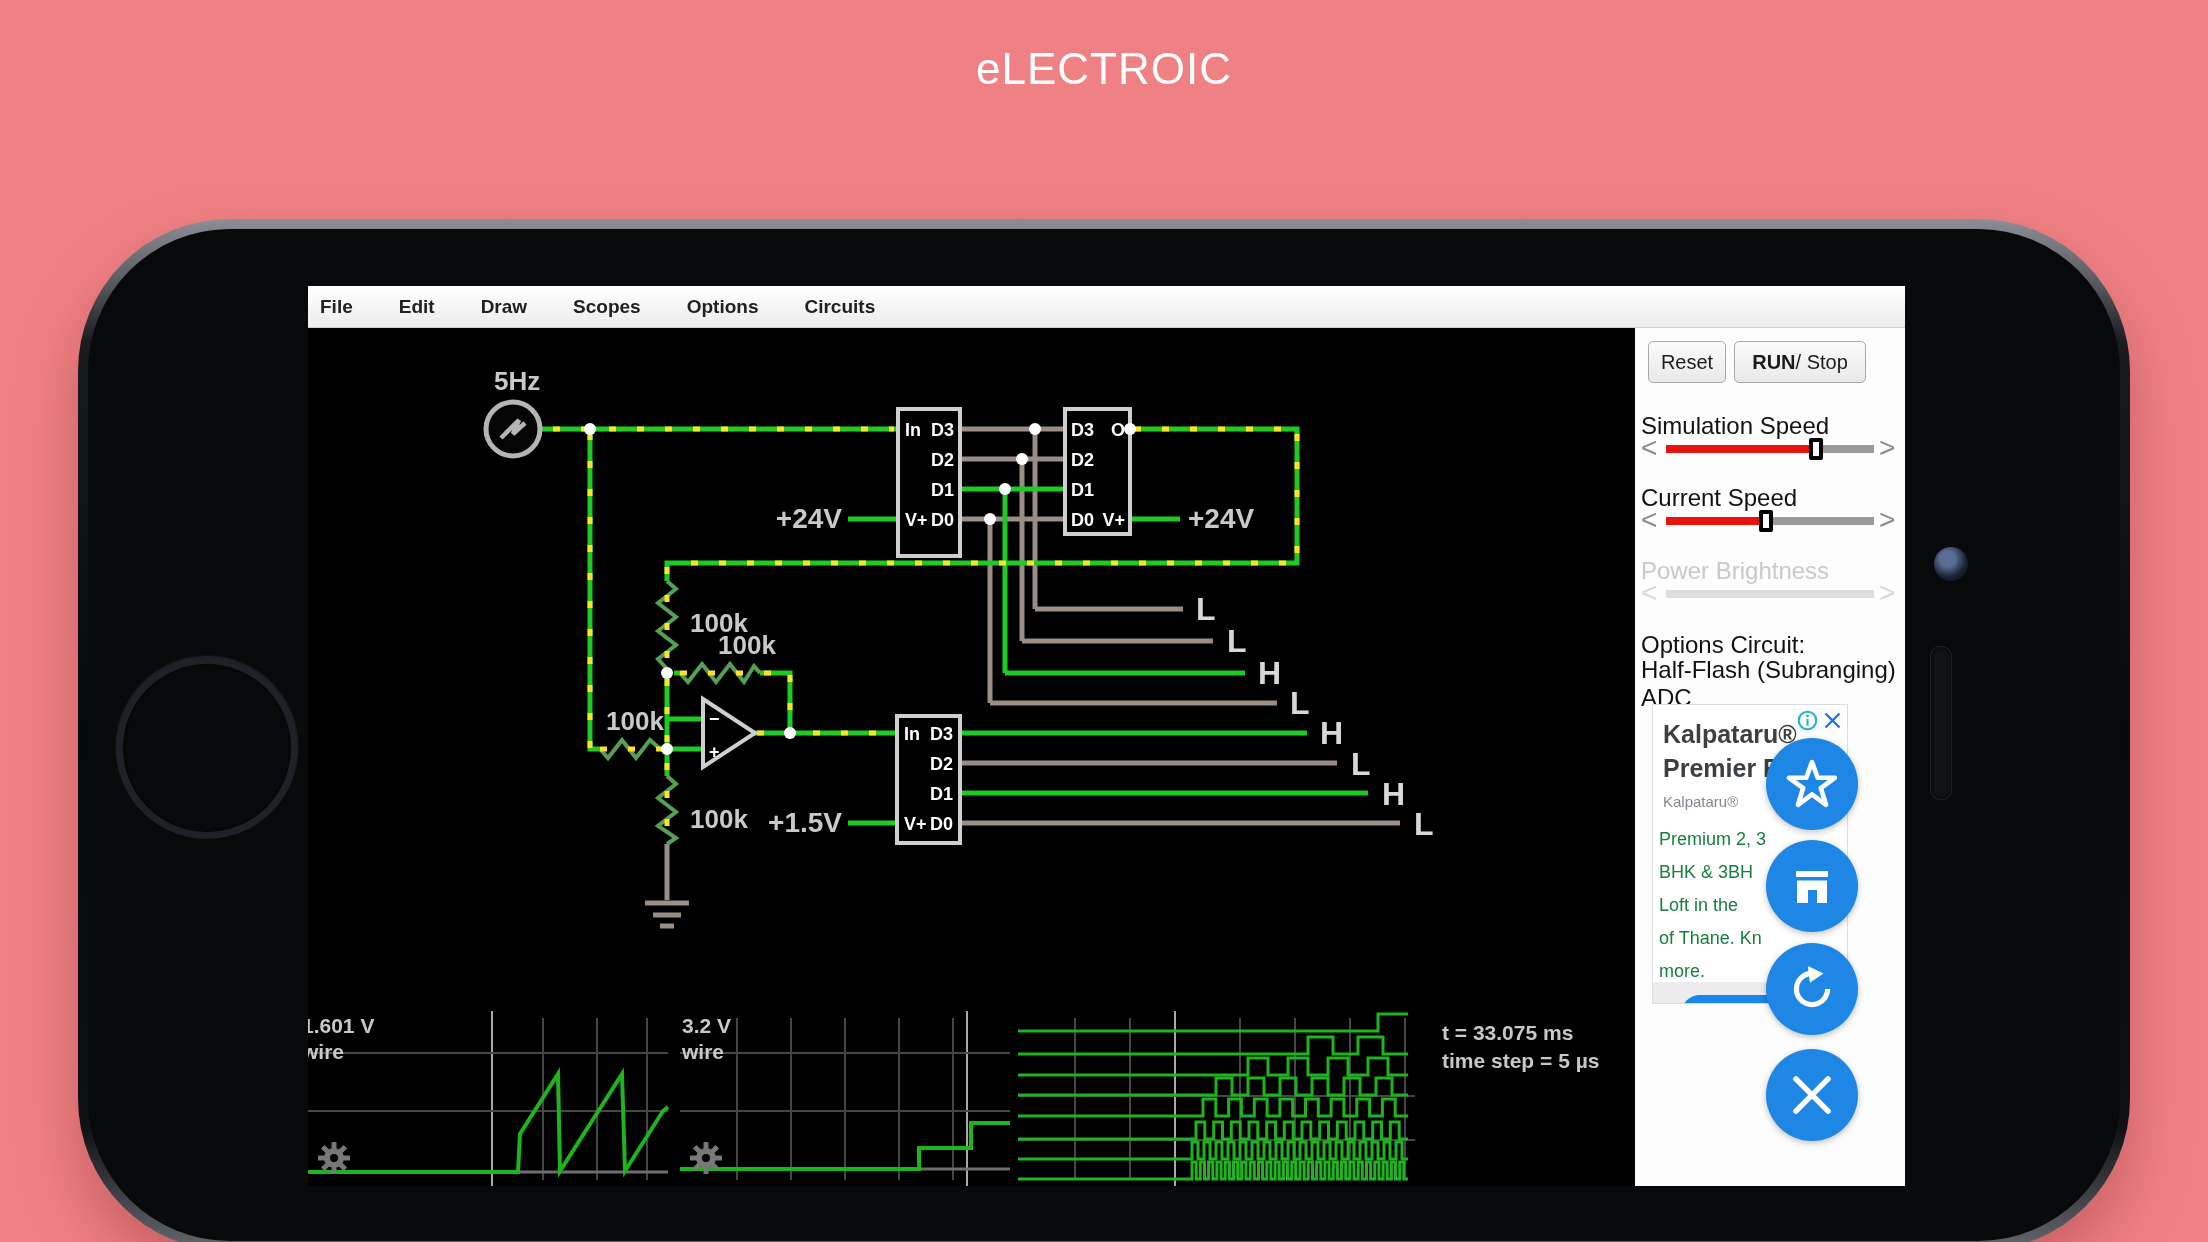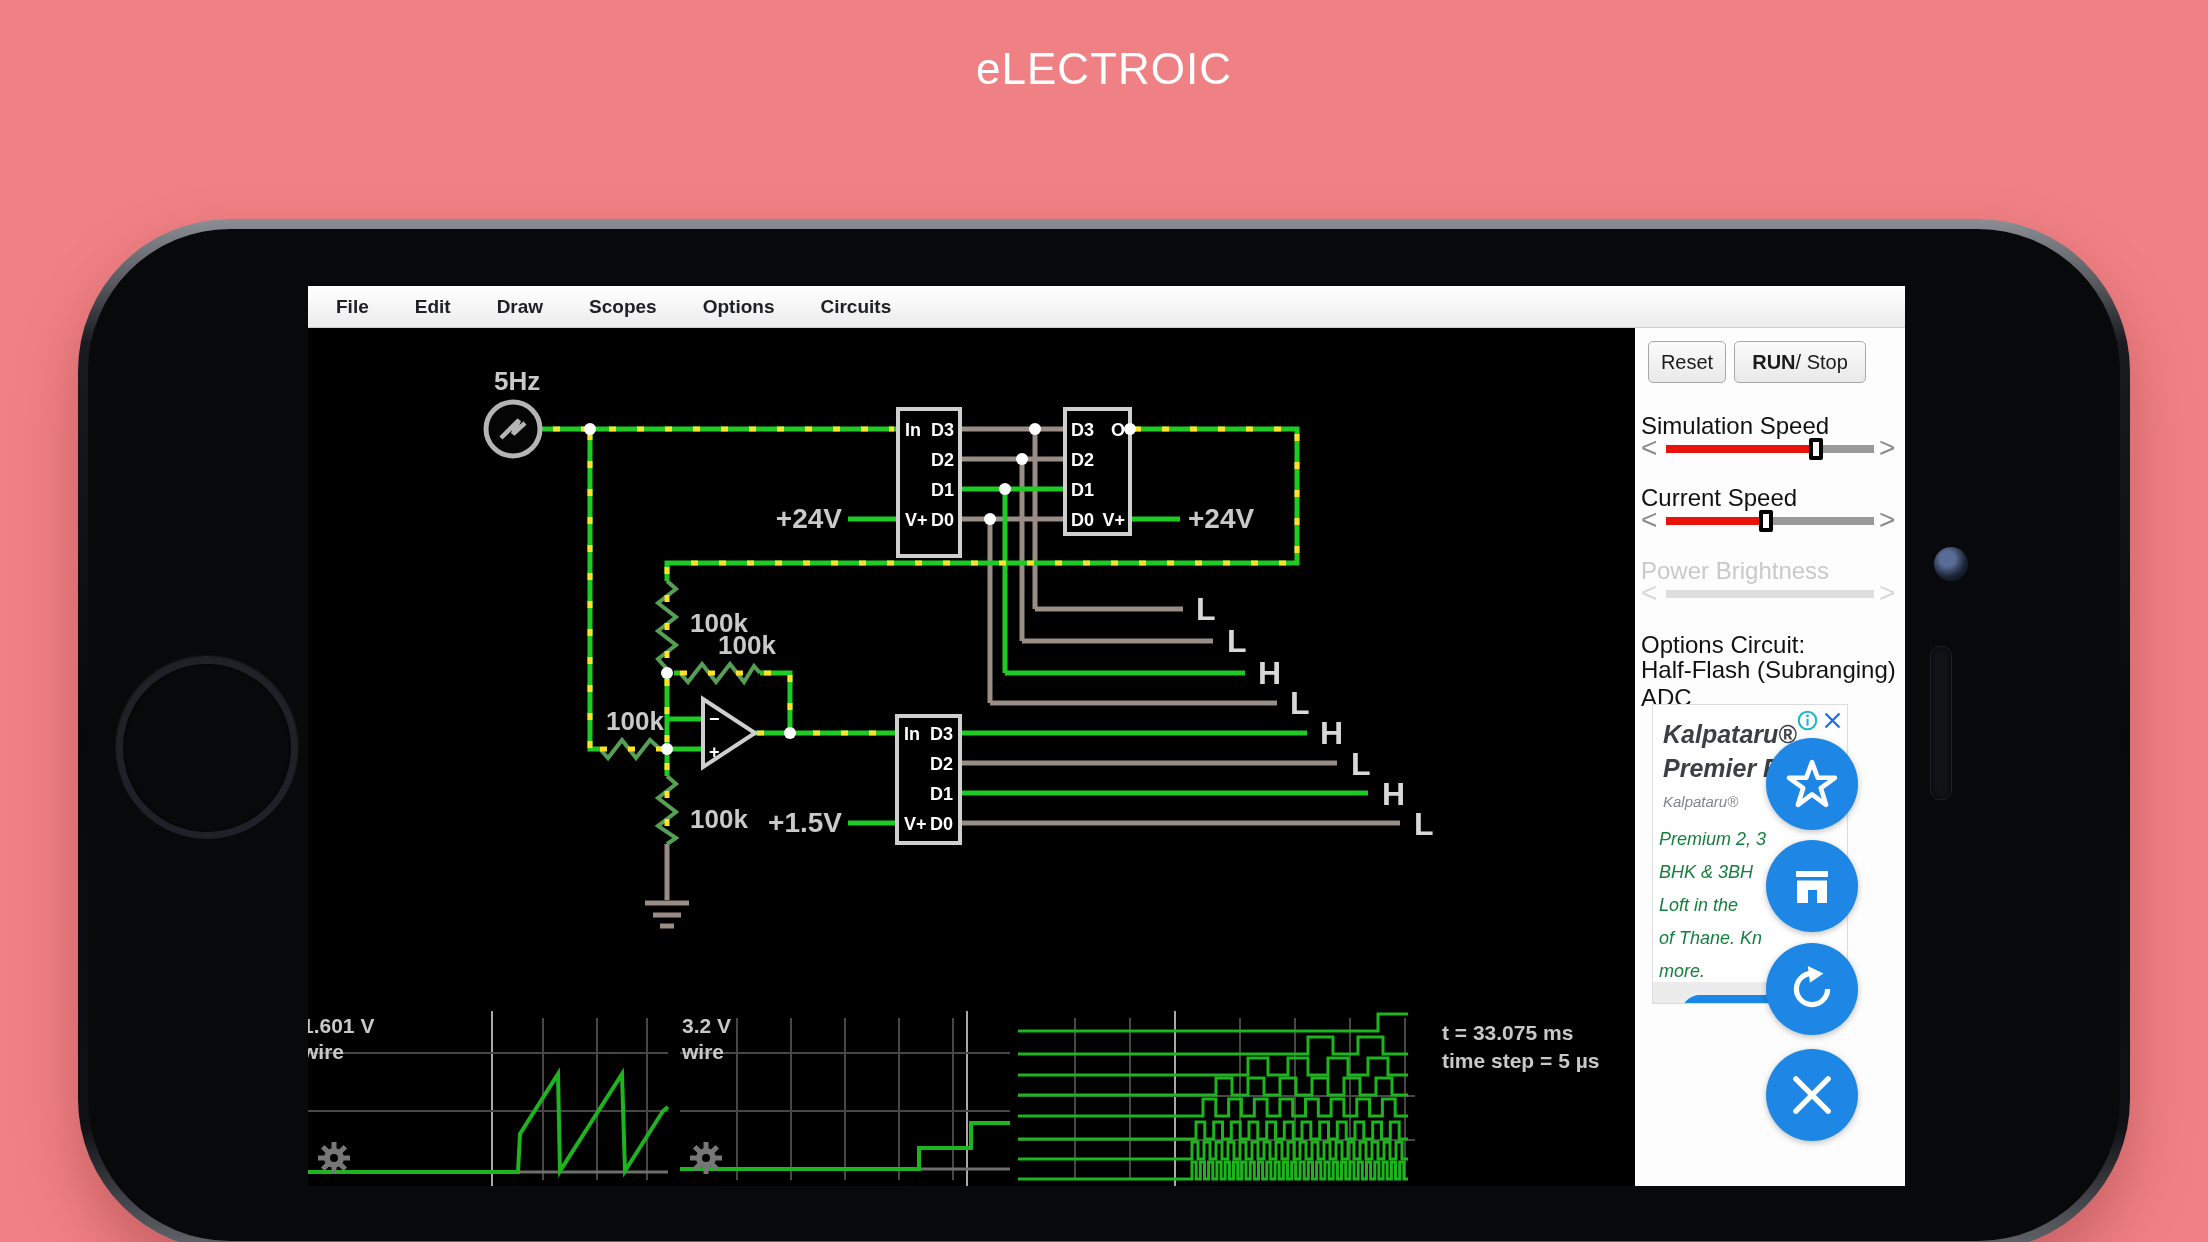--- a/index.html
+++ b/index.html
@@ -13,21 +13,21 @@
   .phone-inner{position:absolute;inset:10px;border-radius:142px;background:#08090b;}
   .home-ring{position:absolute;left:38px;top:438px;width:168px;height:168px;border-radius:50%;
     border:7px solid #1e2127;box-shadow:inset 0 0 3px #000, 0 -1px 2px rgba(140,145,155,.25);}
   .camera{position:absolute;left:1856px;top:328px;width:34px;height:34px;border-radius:50%;
     background:radial-gradient(circle at 40% 35%, #5a6d96 0 25%, #1b2333 60%, #05060a 100%);}
   .speaker{position:absolute;left:1852px;top:427px;width:20px;height:152px;border-radius:10px;
     background:#121317;box-shadow:inset 0 0 5px #000;border:1px solid #222329;}
   
   .screen{position:absolute;left:230px;top:67px;width:1597px;height:900px;background:#fff;overflow:hidden;}
   .menubar{position:absolute;left:0;top:0;width:1597px;height:42px;display:flex;align-items:center;
-    gap:46px;padding-left:28px;box-sizing:border-box;background:linear-gradient(#ffffff,#ececec);
+    gap:46px;padding-left:12px;box-sizing:border-box;background:linear-gradient(#ffffff,#ececec);
     border-bottom:1px solid #cfcfcf;}
   .menu-item{font-size:19px;font-weight:bold;color:#202124;cursor:default;}
   .canvas-wrap{position:absolute;left:0;top:42px;width:1327px;height:858px;background:#000;}
   
   .sidebar{position:absolute;left:1327px;top:42px;width:270px;height:858px;background:#fdfdfd;box-sizing:border-box;}
   .btn{position:absolute;height:40px;background:linear-gradient(#fbfbfb,#e9e9e9);border:1px solid #a8a8a8;
     border-radius:5px;font-size:20px;color:#1b1b1b;display:flex;align-items:center;justify-content:center;}
   .btn-reset{left:13px;top:13px;width:76px;}
   .btn-run{left:99px;top:13px;width:130px;}
   .btn-run b{font-weight:bold;text-align:right;}
@@ -37,21 +37,21 @@
   .slider .arrow{position:absolute;top:-4px;font-size:28px;color:#8a8a8a;font-weight:400;}
   .slider .arrow.left{left:6px;} .slider .arrow.right{left:244px;}
   .slider .track{position:absolute;left:31px;top:9px;width:208px;height:8px;background:#9a9a9a;}
   .slider .fill{position:absolute;left:0;top:0;height:8px;background:#e8130c;}
   .slider .handle{position:absolute;top:-7px;width:14px;height:22px;background:#000;border-radius:2px;}
   .slider .handle::after{content:"";position:absolute;left:4px;top:4px;width:6px;height:14px;background:#fff;}
   .slider.disabled .track{background:#dedede;}
   .slider.disabled .arrow{color:#d8d8d8;}
   
   .ad-card{position:absolute;left:17px;top:376px;width:196px;height:300px;background:#fff;
-    border:1px solid #dadce0;box-sizing:border-box;overflow:hidden;font-style:italic;}
+    border:1px solid #dadce0;box-sizing:border-box;overflow:hidden;}
   .ad-headline{position:absolute;left:10px;top:12px;font-size:25px;font-weight:bold;color:#3c4043;line-height:34px;}
   .ad-advertiser{position:absolute;left:10px;top:88px;font-size:15px;color:#80868b;}
   .ad-body{position:absolute;left:6px;top:118px;font-size:18px;color:#15803d;line-height:33px;}
   .ad-footer{position:absolute;left:0;top:277px;width:196px;height:65px;background:#ececec;}
   .ad-cta{position:absolute;left:28px;top:13px;width:126px;height:38px;border-radius:19px;background:#1a87e8;
     color:#fff;font-size:17px;font-weight:bold;display:flex;align-items:center;justify-content:center;letter-spacing:.5px;}
   .ad-info{position:absolute;left:144px;top:5px;width:21px;height:21px;}
   .ad-close{position:absolute;left:169px;top:5px;width:21px;height:21px;}
   .fab{position:absolute;width:92px;height:92px;border-radius:50%;background:#1e87e6;
     display:flex;align-items:center;justify-content:center;box-shadow:0 2px 6px rgba(0,0,0,.25);}

